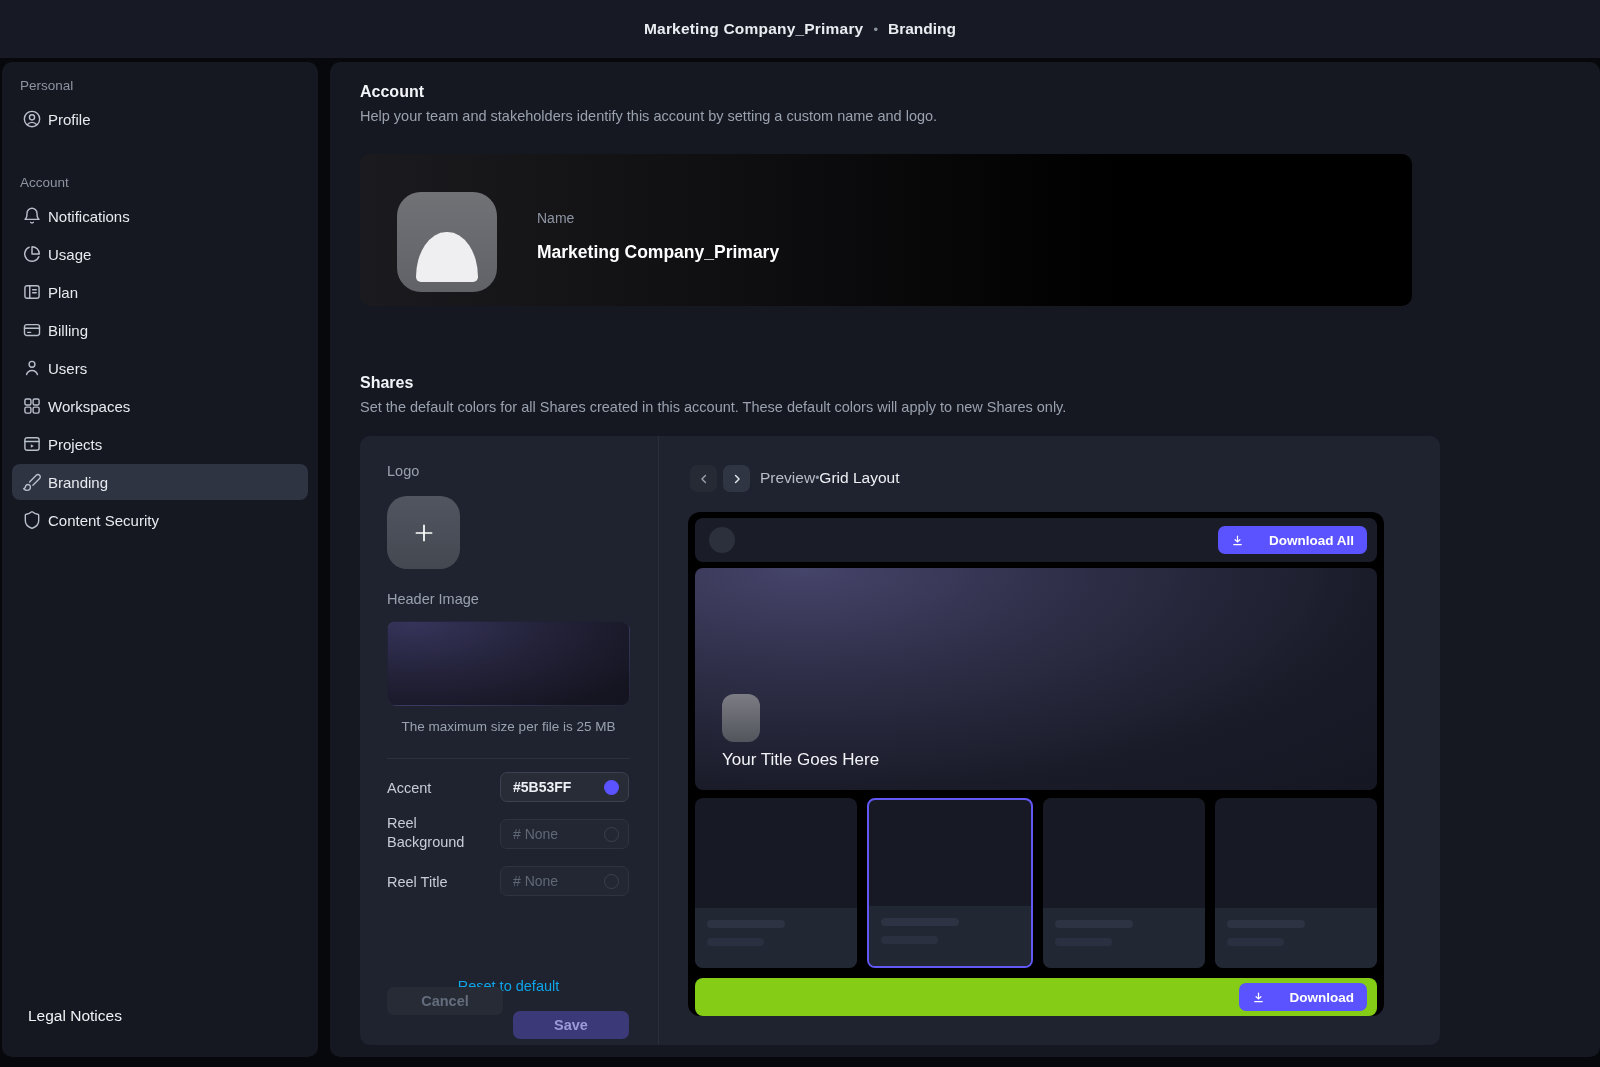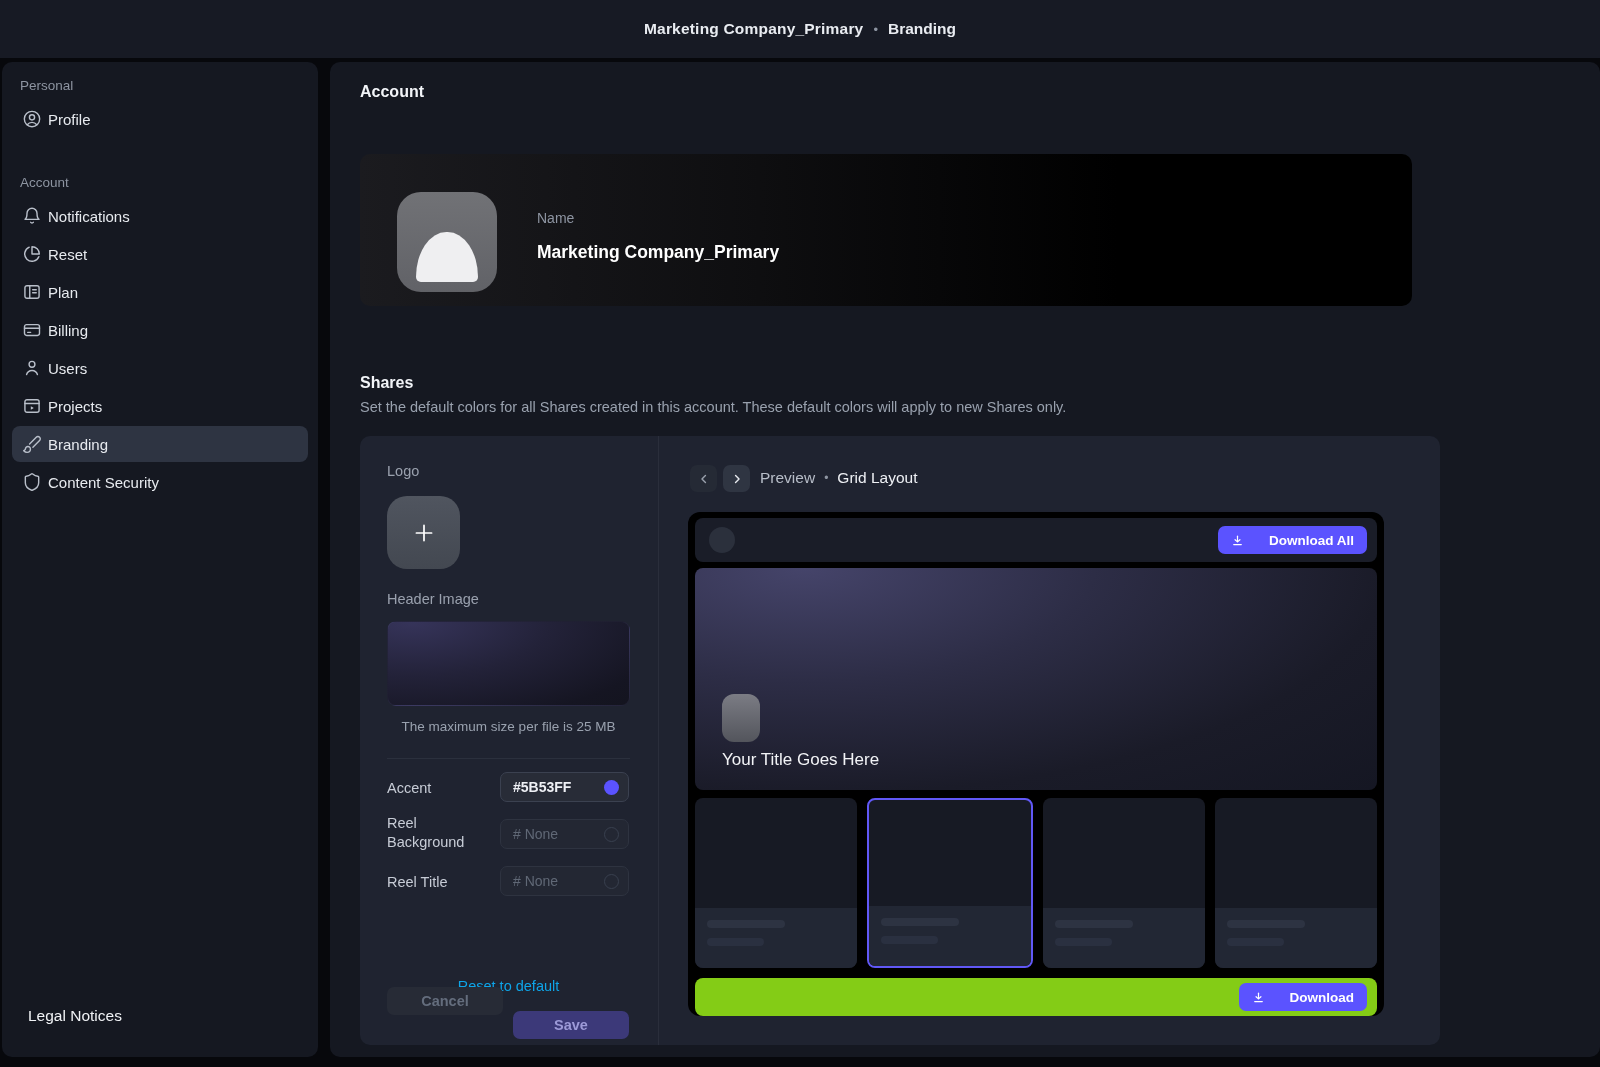--- a/index.html
+++ b/index.html
@@ -74,21 +74,21 @@
                 display:flex; align-items:center; justify-content:center; cursor:pointer; }
   .btn-save   { position:absolute; left:153px; top:551px; width:116px; height:28px; border-radius:7px;
                 background:#3c3979; color:#9d9ad8; font-size:14.5px; font-weight:600;
                 display:flex; align-items:center; justify-content:center; cursor:pointer;margin-top:24px; }
 
   
   .nav-btn { position:absolute; top:29px; width:27px; height:27px; border-radius:7px;
              display:flex; align-items:center; justify-content:center; cursor:pointer; }
   .nav-prev { left:330px; background:#252a35; color:#9aa1ad; }
   .nav-next { left:363px; background:#2f3542; color:#e6e9ee; }
-  .preview-title { position:absolute; left:400px; top:33px; font-size:15.5px; display:flex; gap:9px; align-items:center; }
+  .preview-title { position:absolute; left:400px; top:33px; font-size:15.5px; display:flex; align-items:center; }
   .preview-title .pv { color:#b7bdc8; }
   .preview-title .pd { color:#8d94a1; font-size:12px; }
   .preview-title .gl { color:#eef0f4; font-weight:500; }
 
   .pcard { position:absolute; left:328px; top:76px; width:696px; height:504px; background:#000; border-radius:12px; }
   .pc-toolbar { position:absolute; left:7px; top:6px; width:682px; height:44px; background:#1a1d28; border-radius:8px; }
   .pc-avatar { position:absolute; left:14px; top:9px; width:26px; height:26px; border-radius:50%; background:#2b303c; }
   .btn-accent { position:absolute; right:10px; top:8px; height:28px; padding:0 13px; border-radius:7px;
                 background:#5B53FF; color:#fff; font-size:13.5px; font-weight:600;
                 display:flex; align-items:center; gap:25px; cursor:pointer; }
@@ -146,21 +146,21 @@
       <span>Notifications</span>
     </div>
 
     <div class="side-item">
       <span class="ic">
         <svg width="20" height="20" viewBox="0 0 24 24" fill="none" stroke="currentColor" stroke-width="1.7" stroke-linecap="round" stroke-linejoin="round">
             <path d="M20.2 15.3A8.8 8.8 0 1 1 8.7 3.8"></path>
             <path d="M20.8 12A8.8 8.8 0 0 0 12 3.2V12z"></path>
           </svg>
       </span>
-      <span>Reset</span>
+      <span>Usage</span>
     </div>
 
     <div class="side-item">
       <span class="ic">
         <svg width="20" height="20" viewBox="0 0 24 24" fill="none" stroke="currentColor" stroke-width="1.7" stroke-linecap="round" stroke-linejoin="round">
             <rect x="3.5" y="4.5" width="17" height="15" rx="2.5"></rect>
             <path d="M9.3 4.5v15"></path>
             <path d="M12.8 9.2h4.3M12.8 12.8h4.3"></path>
           </svg>
       </span>
@@ -181,20 +181,31 @@
     <div class="side-item">
       <span class="ic">
         <svg width="20" height="20" viewBox="0 0 24 24" fill="none" stroke="currentColor" stroke-width="1.7" stroke-linecap="round" stroke-linejoin="round">
             <circle cx="12" cy="7.5" r="3.5"></circle>
             <path d="M5.5 19.8a6.8 6.8 0 0 1 13 0"></path>
           </svg>
       </span>
       <span>Users</span>
     </div>
 
+    <div class="side-item">
+      <span class="ic">
+        <svg width="20" height="20" viewBox="0 0 24 24" fill="none" stroke="currentColor" stroke-width="1.7" stroke-linecap="round" stroke-linejoin="round">
+            <rect x="3.5" y="3.5" width="7.2" height="7.2" rx="1.8"></rect>
+            <rect x="13.3" y="3.5" width="7.2" height="7.2" rx="1.8"></rect>
+            <rect x="3.5" y="13.3" width="7.2" height="7.2" rx="1.8"></rect>
+            <rect x="13.3" y="13.3" width="7.2" height="7.2" rx="1.8"></rect>
+          </svg>
+      </span>
+      <span>Workspaces</span>
+    </div>
 
     <div class="side-item">
       <span class="ic">
         <svg width="20" height="20" viewBox="0 0 24 24" fill="none" stroke="currentColor" stroke-width="1.7" stroke-linecap="round" stroke-linejoin="round">
             <rect x="3.5" y="4.5" width="17" height="15" rx="2.5"></rect>
             <path d="M3.5 9h17"></path>
             <path d="M10.6 12.4l3.6 2.1-3.6 2.1z" fill="currentColor" stroke="none"></path>
           </svg>
       </span>
       <span>Projects</span>
@@ -218,20 +229,21 @@
       </span>
       <span>Content Security</span>
     </div>
 
     <div class="side-footer">Legal Notices</div>
   </div>
 
   <div class="main">
 
     <div class="h1" style="top:21px">Account</div>
+    <div class="desc" style="top:46px">Help your team and stakeholders identify this account by setting a custom name and logo.</div>
 
     <div class="acct-card">
       <div class="acct-logo">
         <div class="dome"></div>
       </div>
       <div class="acct-name-label">Name</div>
       <div class="acct-name-value">Marketing Company_Primary</div>
     </div>
 
     <div class="h1" style="top:312px">Shares</div>

